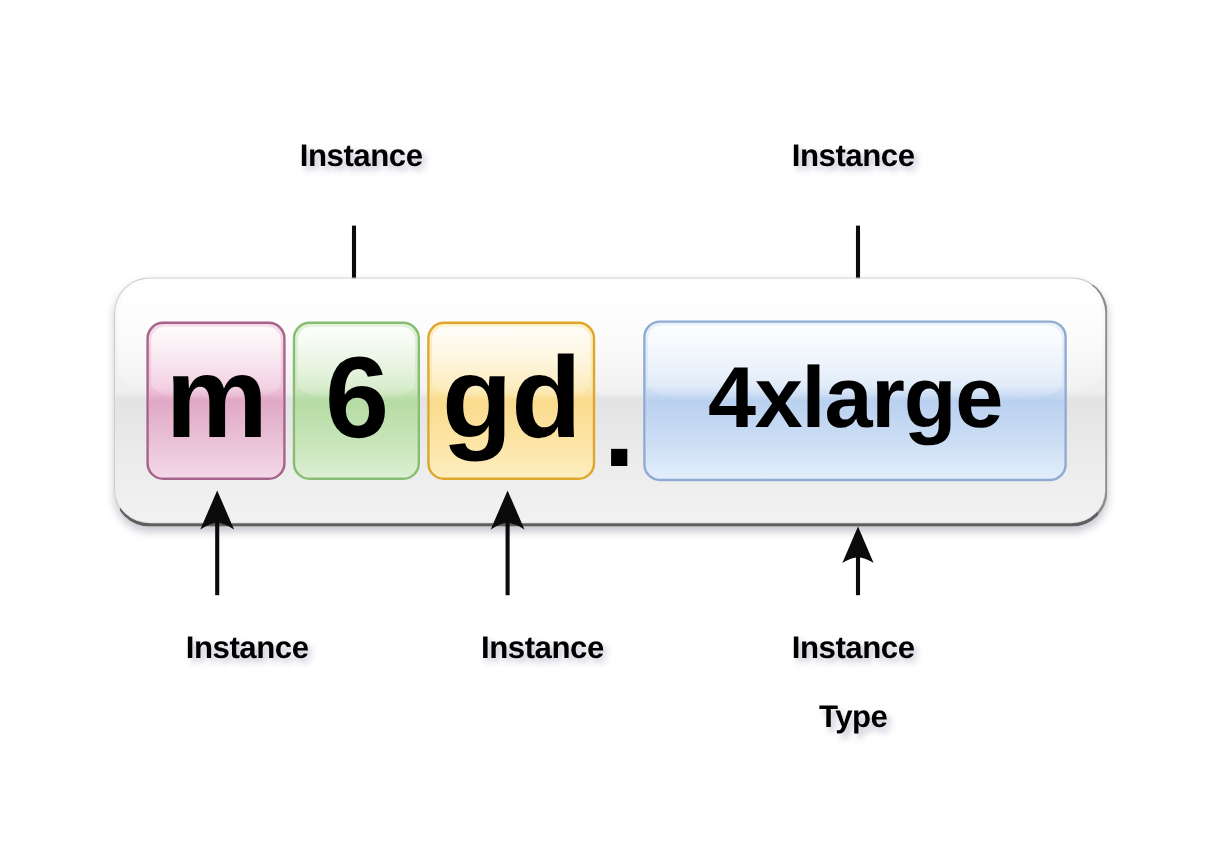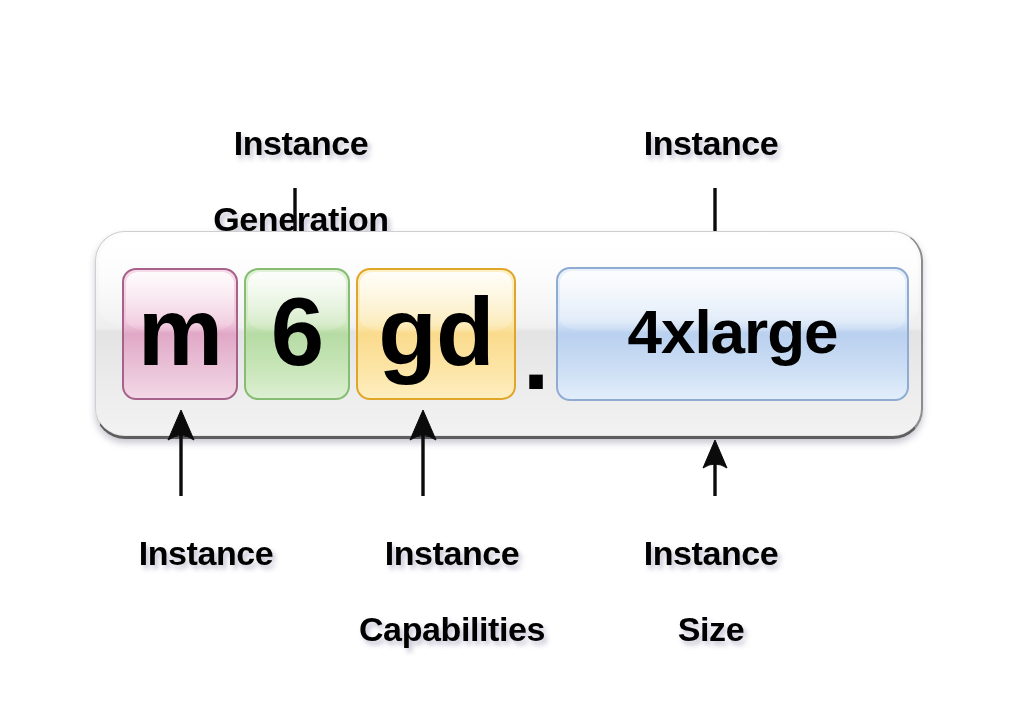--- a/index.html
+++ b/index.html
@@ -22,21 +22,21 @@
     left: 0; top: 0;
     width: 1024px;
     height: 712px;
   }
 
   
   .callout {
     position: absolute;
     text-align: center;
     font-weight: bold;
-    font-size: 34px;
+    font-size: 26px;
     line-height: 1.12;
     color: #000000;
     letter-spacing: -0.4px;
     text-shadow: 3px 4px 5px rgba(120,110,150,0.42);
     white-space: pre-line;
     user-select: none;
   }
 
   .callout .ln { display: block; }
 
@@ -151,21 +151,21 @@
       #f6dbe8 0%, #efc3da 42%, #e0a8c6 50%, #eac3d8 78%, #f3d7e6 100%);
   }
   #chip-generation {
     width: 106px;
     margin-right: 6px;
     border: 2px solid #86bd72;
     background: linear-gradient(to bottom,
       #e2f1d9 0%, #cfe8c0 42%, #b6dba4 50%, #c9e6ba 78%, #dcefd2 100%);
   }
   #chip-capabilities {
-    width: 160px;
+    width: 140px;
     border: 2px solid #e0a62a;
     background: linear-gradient(to bottom,
       #fdf0c8 0%, #fbe8ae 42%, #fadb8d 50%, #fce5a6 78%, #fdeec0 100%);
   }
 
   #type-separator {
     position: relative;
     z-index: 3;
     font-size: 96px;
     font-weight: bold;
@@ -176,31 +176,30 @@
     transform: translateY(22px);
     user-select: none;
   }
 
   #chip-size {
     width: 353px;
     height: 134px;
     border: 2px solid #8fabd2;
     background: linear-gradient(to bottom,
       #e9f1fb 0%, #d8e6f7 40%, #b9d0ef 50%, #cfe0f5 80%, #e2eefb 100%);
-    font-size: 62px;
+    font-size: 72px;
   }
 </style>
 </head>
 <body>
 
 <div id="stage">
 
   <div class="callout" id="label-instance-generation">
     <span class="ln">Instance</span>
-    <span class="ln">Generation</span>
   </div>
 
   <div class="callout" id="label-instance-size">
     <span class="ln">Instance</span>
   </div>
 
   <div class="arrow" id="arrow-generation">
     <svg width="34" height="88" viewBox="0 0 34 88">
       <line x1="17" y1="0" x2="17" y2="66" stroke="#0b0b0b" stroke-width="3.4"></line>
       <path d="M17 88 L2 57 Q17 66 32 57 Z" fill="#0b0b0b" stroke="none"></path>
@@ -258,21 +257,20 @@
       <path d="M15 0 L3 28 Q15 20 27 28 Z" fill="#0b0b0b" stroke="none"></path>
     </svg>
   </div>
 
   <div class="callout" id="label-instance-family">
     <span class="ln">Instance</span>
   </div>
 
   <div class="callout" id="label-instance-capabilities">
     <span class="ln">Instance</span>
-    <span class="ln">Capabilities</span>
   </div>
 
   <div class="callout" id="label-instance-type">
     <span class="ln">Instance</span>
-    <span class="ln">Size</span>
+    <span class="ln">Type</span>
   </div>
 
 </div>
 
 </body></html>

